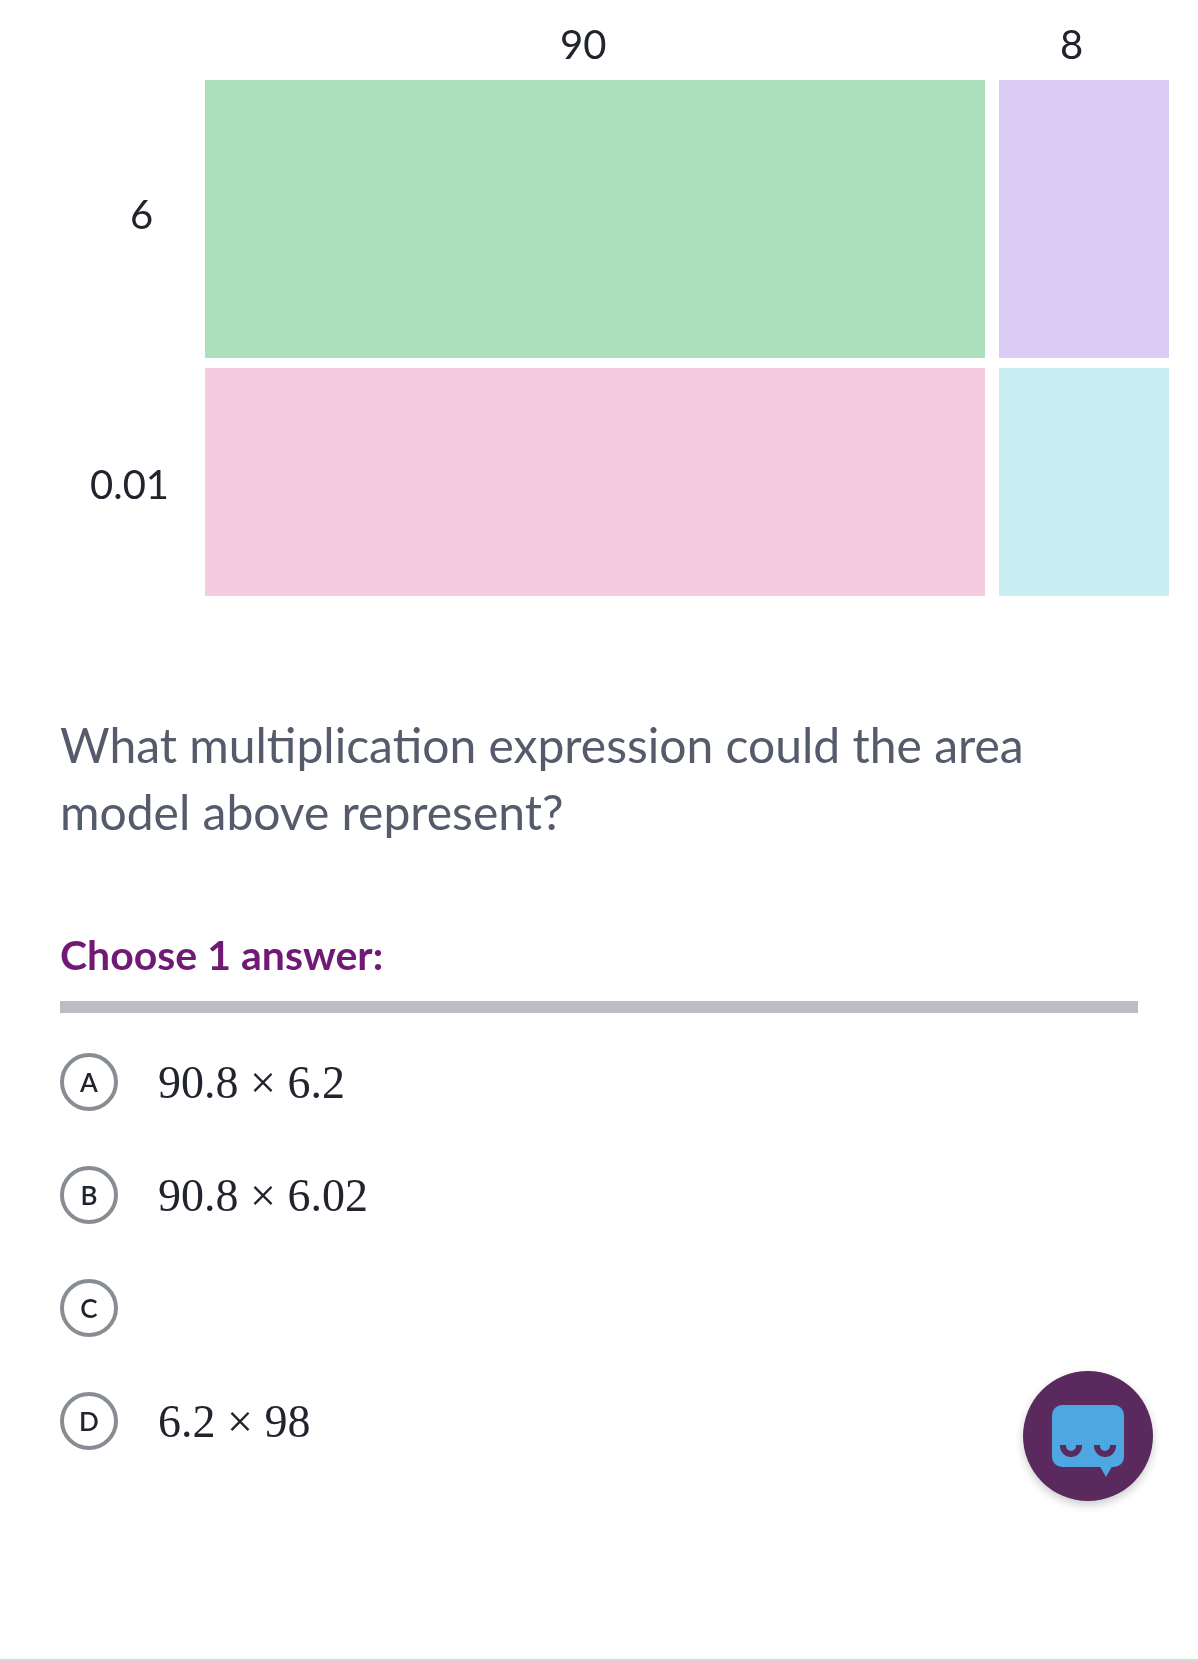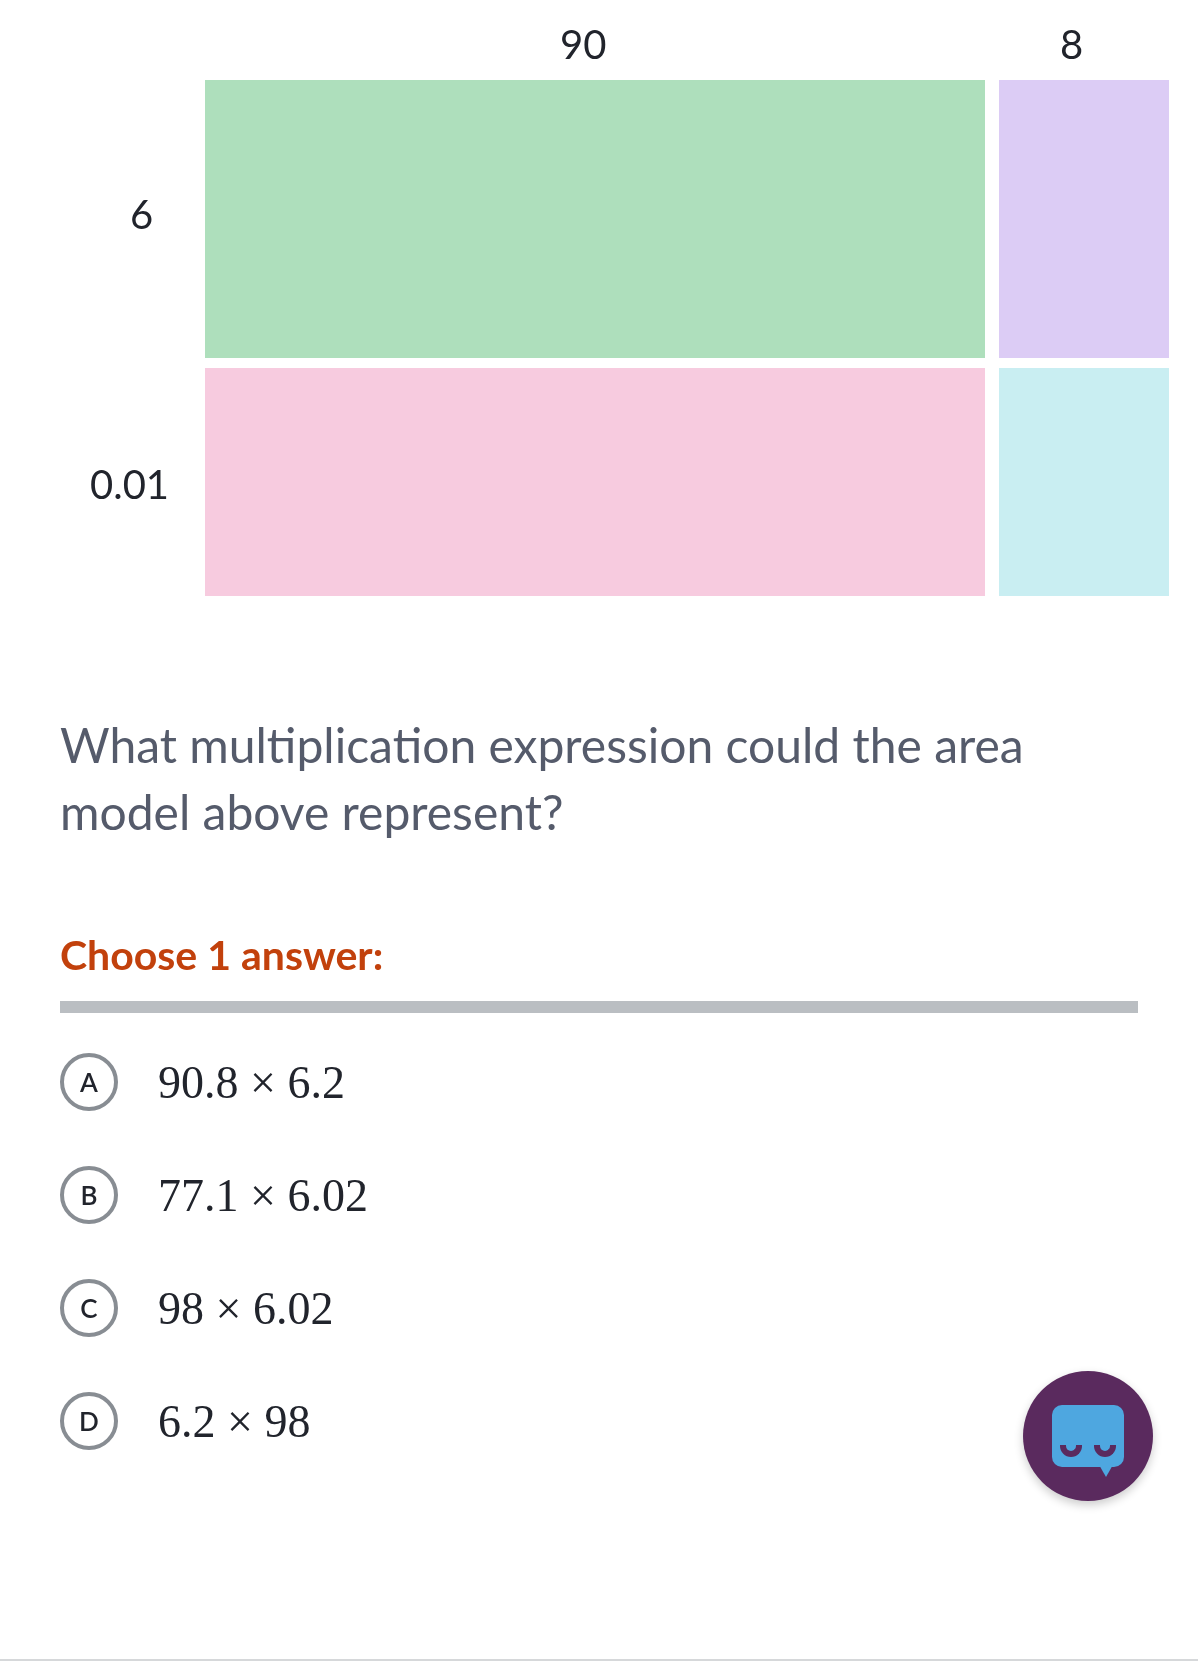--- a/index.html
+++ b/index.html
@@ -85,21 +85,21 @@
       padding: 115px 60px 0 60px;
       font-size: 48px;
       line-height: 1.4;
       color: #555b6b;
       font-weight: 400;
     }
     .choose-label {
       padding: 85px 60px 22px 60px;
       font-size: 41px;
       font-weight: 700;
-      color: #c2410c;
+      color: #701a75;
     }
     .divider {
       margin: 0 60px;
       height: 12px;
       background: #babec2;
     }
     .choices {
       padding: 40px 60px 0 60px;
     }
     .choice {
@@ -214,25 +214,24 @@
 
 <div class="divider"></div>
 
 <div class="choices">
   <div class="choice">
     <div class="choice-letter">A</div>
     <div class="choice-expression">90.8 × 6.2</div>
   </div>
   <div class="choice">
     <div class="choice-letter">B</div>
-    <div class="choice-expression">77.1 × 6.02</div>
+    <div class="choice-expression">90.8 × 6.02</div>
   </div>
   <div class="choice">
     <div class="choice-letter">C</div>
-    <div class="choice-expression">98 × 6.02</div>
   </div>
   <div class="choice">
     <div class="choice-letter">D</div>
     <div class="choice-expression">6.2 × 98</div>
   </div>
 </div>
 
 <div class="chat-button">
   <div class="chat-face">
     <div class="eyes">

